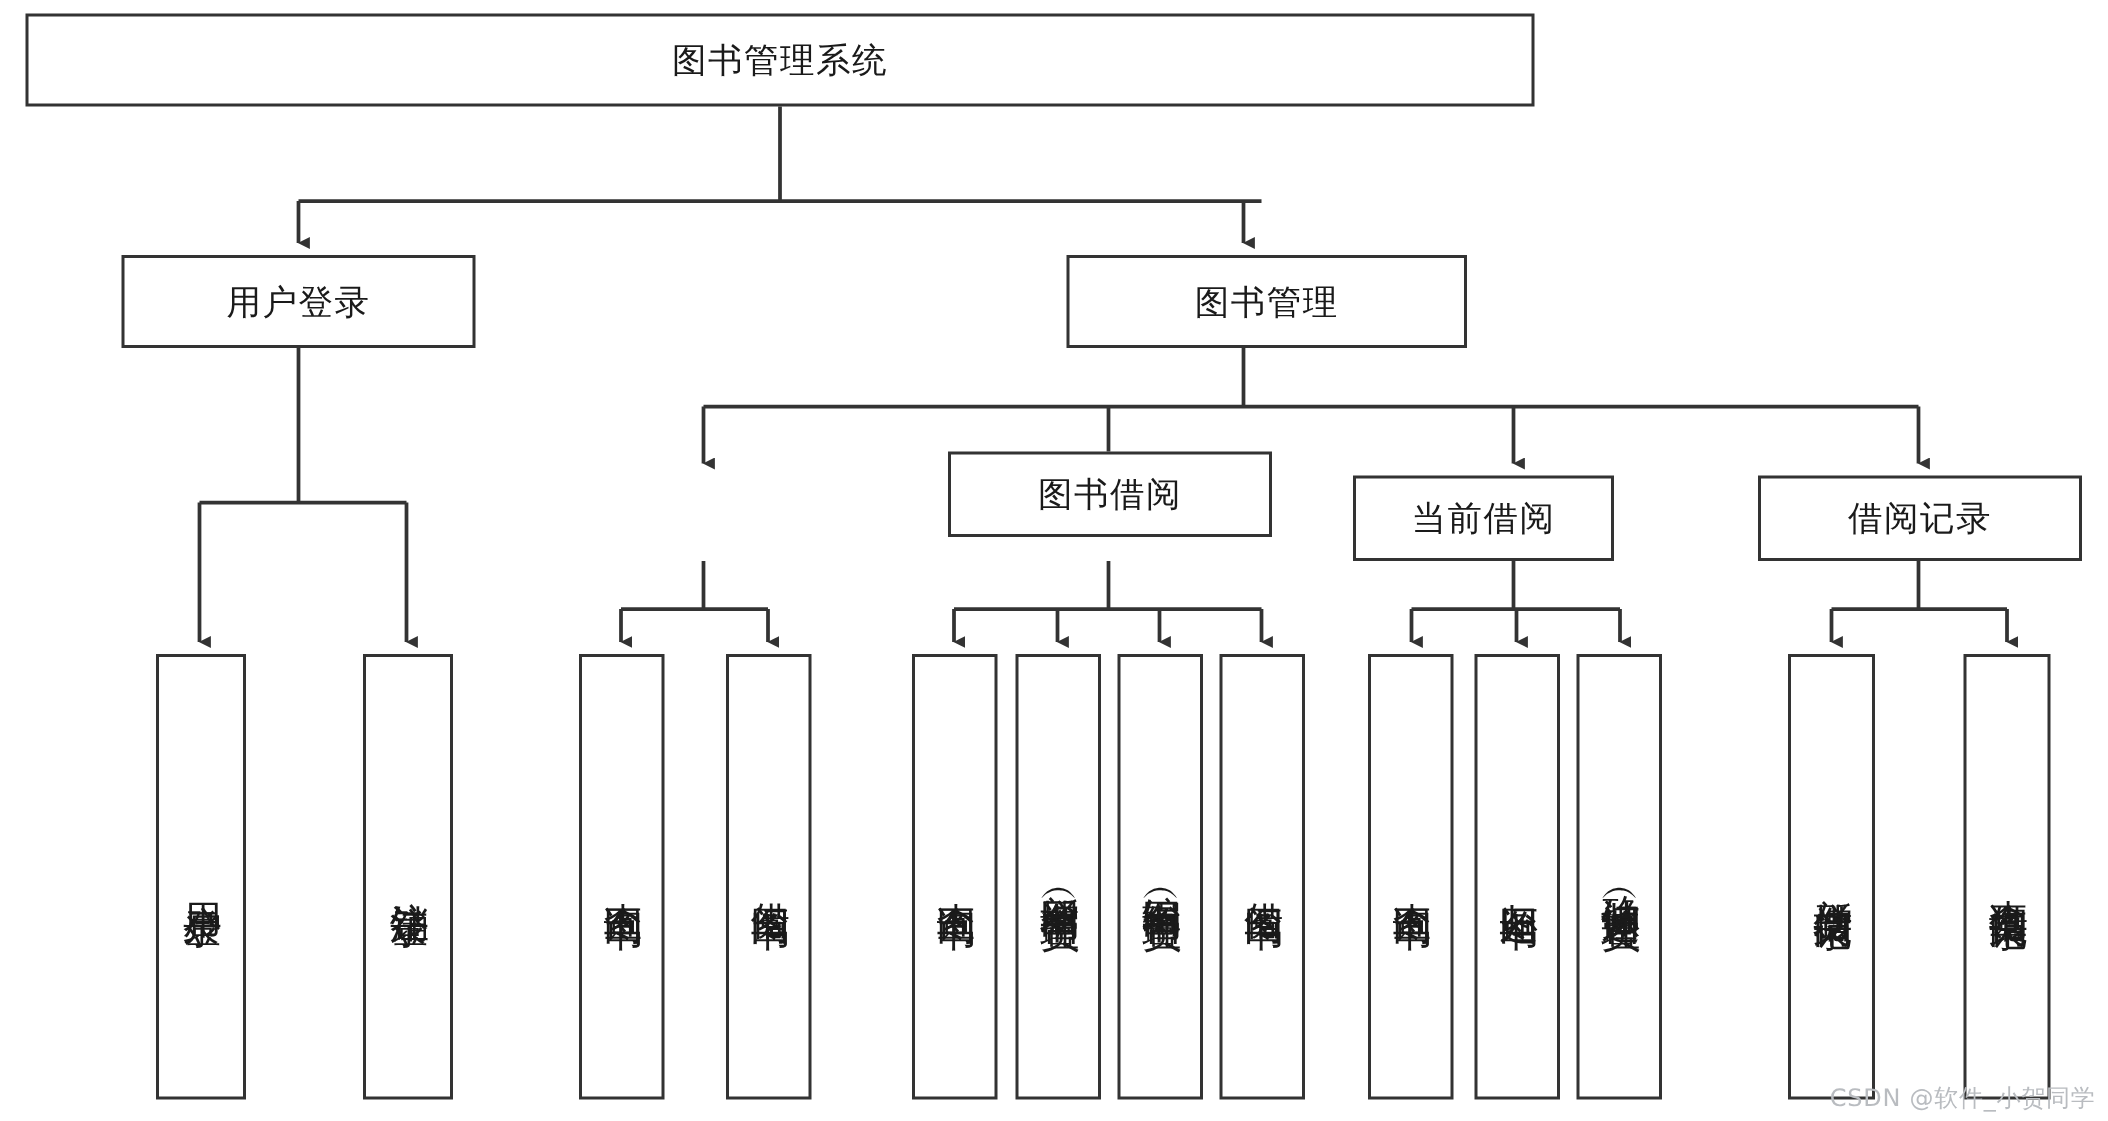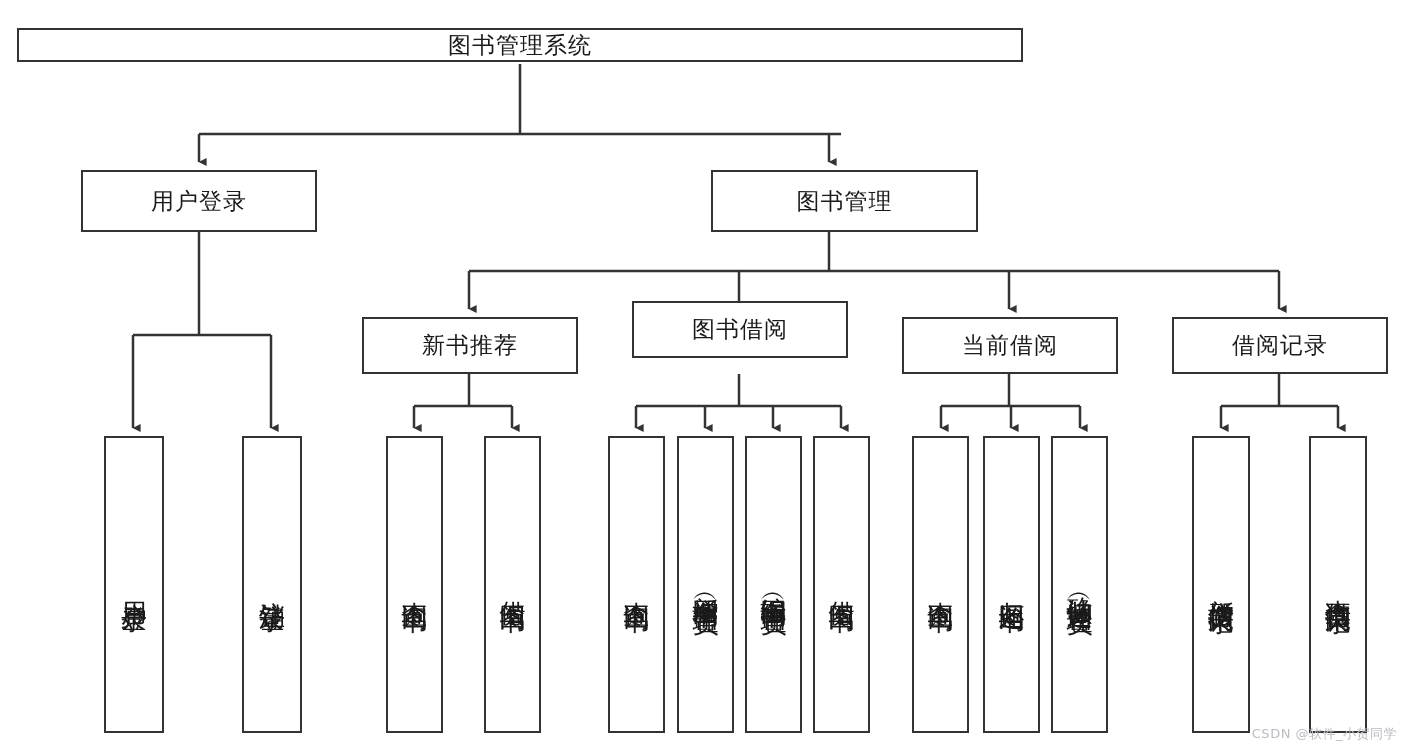--- a/index.html
+++ b/index.html
@@ -53,21 +53,21 @@
   .node-v .vtext {
     writing-mode: vertical-rl;
     text-orientation: upright;
     display: block;
     max-height: 100%;
   }
   #watermark {
     position: absolute;
     right: 8px;
     bottom: 4px;
-    font-size: 13px;
+    font-size: 16px;
     color: #b9bcc0;
     letter-spacing: 0.5px;
     white-space: nowrap;
     z-index: 5;
   }
 </style>
 </head>
 <body>
 
 <div id="diagram-root">
@@ -115,31 +115,30 @@
       <path d="M1011,406 L1011,428" marker-end="url(#arrowhead)"></path>
       <path d="M1080,406 L1080,428" marker-end="url(#arrowhead)"></path>
 
       <path d="M1279,374 L1279,406"></path>
       <path d="M1221,406 L1338,406"></path>
       <path d="M1221,406 L1221,428" marker-end="url(#arrowhead)"></path>
       <path d="M1338,406 L1338,428" marker-end="url(#arrowhead)"></path>
     </g>
   </svg>
 
-  <div class="node node-h" style="left:17px; top:28px; width:1006px; height:34px;">图书管理系统</div>
+  <div class="node node-h" style="left:17px; top:9px; width:1006px; height:62px;">图书管理系统</div>
 
   <div class="node node-h" style="left:81px; top:170px; width:236px; height:62px;">用户登录</div>
 
   <div class="node node-h" style="left:711px; top:170px; width:267px; height:62px;">图书管理</div>
 
-  <div class="node node-h" style="left:362px; top:317px; width:216px; height:57px;">新书推荐</div>
 
   <div class="node node-h" style="left:632px; top:301px; width:216px; height:57px;">图书借阅</div>
 
-  <div class="node node-h" style="left:902px; top:317px; width:216px; height:57px;">当前借阅</div>
+  <div class="node node-h" style="left:902px; top:317px; width:174px; height:57px;">当前借阅</div>
 
   <div class="node node-h" style="left:1172px; top:317px; width:216px; height:57px;">借阅记录</div>
 
   <div class="node node-v" style="left:104px; top:436px; width:60px; height:297px;">
     <span class="vtext">用户登录</span>
   </div>
   <div class="node node-v" style="left:242px; top:436px; width:60px; height:297px;">
     <span class="vtext">注销登录</span>
   </div>
 

